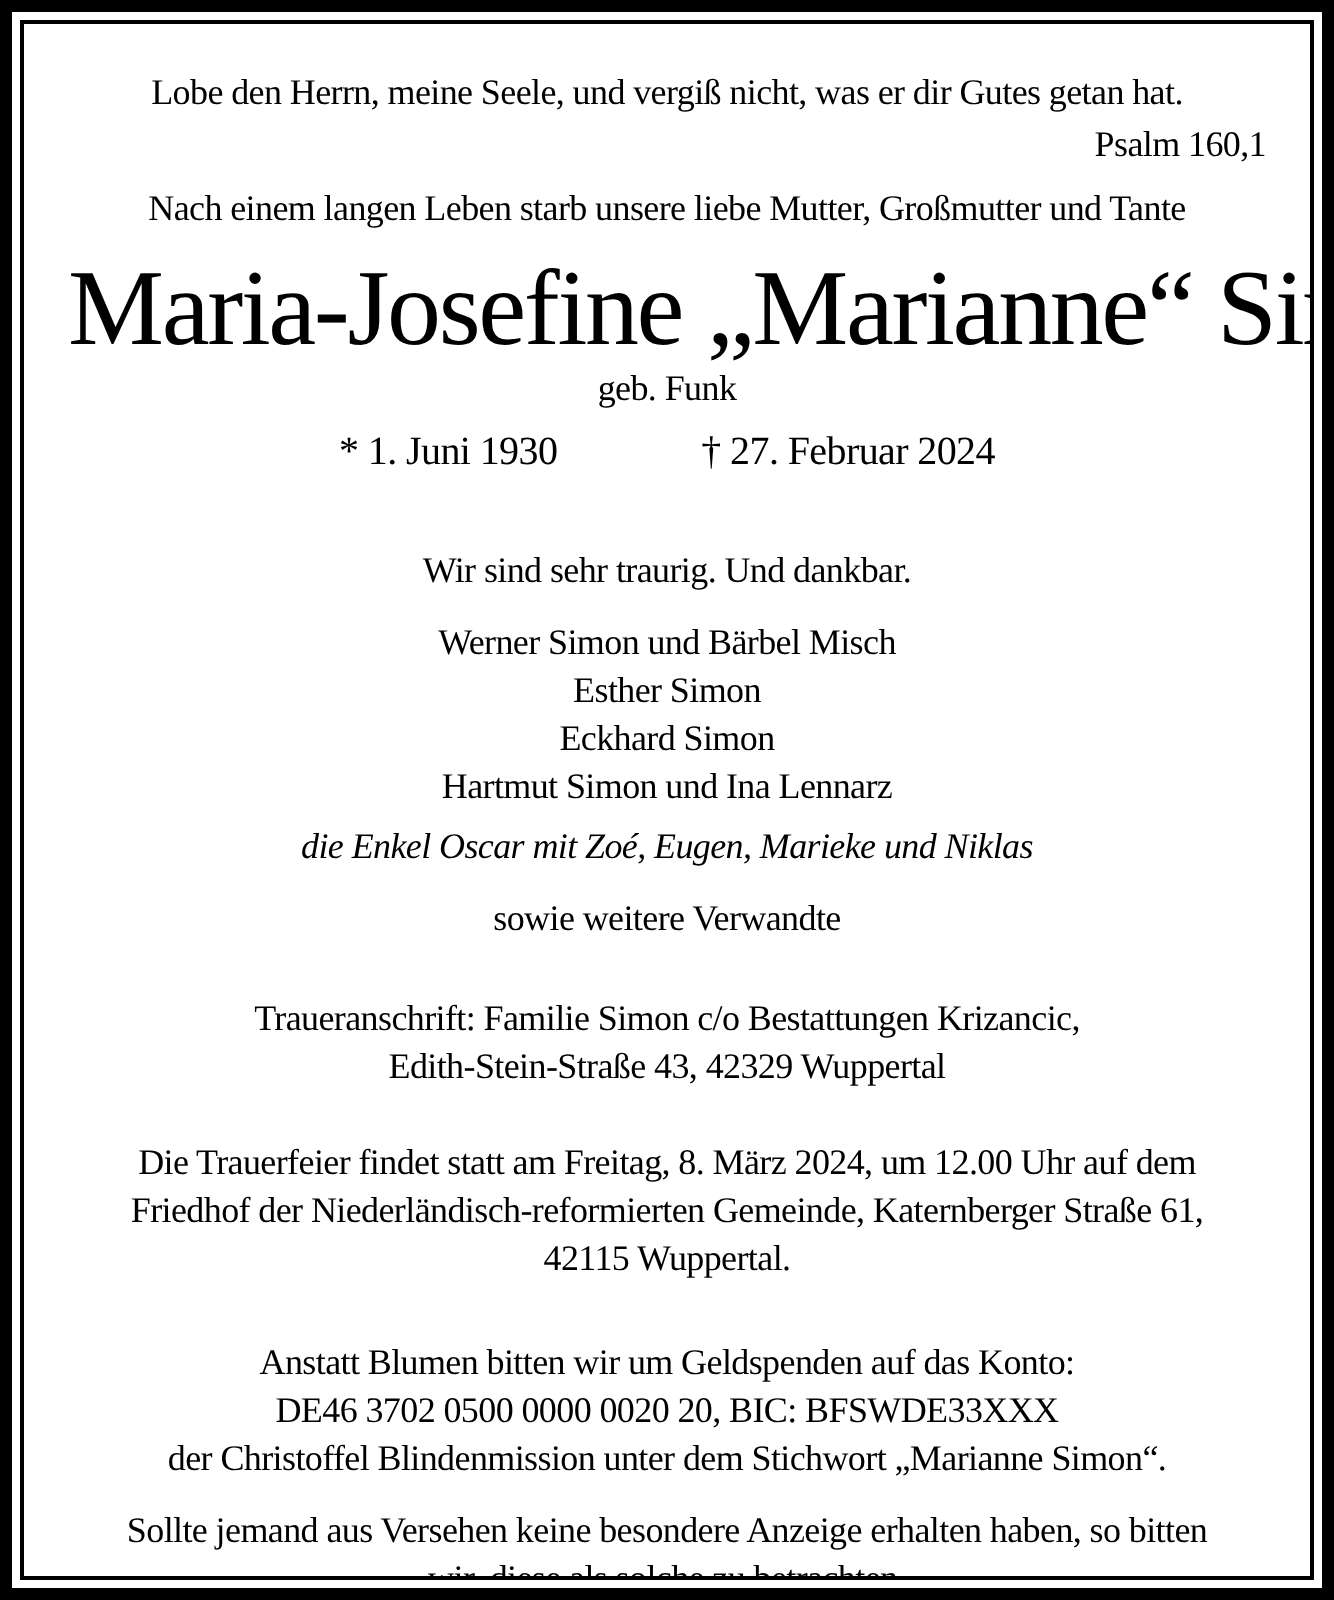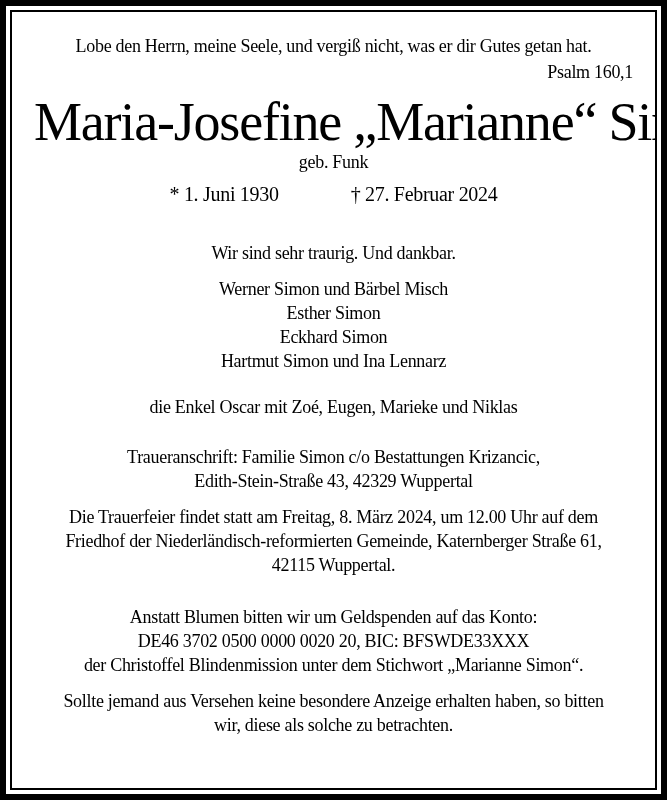--- a/index.html
+++ b/index.html
@@ -55,57 +55,59 @@
     display: flex;
     justify-content: center;
     gap: 72px;
     font-size: 20px;
     line-height: 26px;
     letter-spacing: -0.3px;
   }
 
   .grief   { margin-top: 34px; }
   .mourners{ margin-top: 12px; }
-  .enkel   { margin-top: 22px; }
+  .enkel   { margin-top: 6px; font-style: italic; }
   .sowie   { margin-top: 12px; }
 
   .address { margin-top: 26px; }
-  .funeral { margin-top: 12px; }
+  .funeral { margin-top: 24px; }
   .donation{ margin-top: 28px; }
   .note    { margin-top: 12px; }
 </style>
 </head>
 <body>
 
 <div class="page">
   <div class="inner">
 
     <div class="line center verse">Lobe den Herrn, meine Seele, und vergiß nicht, was er dir Gutes getan hat.</div>
 
     <div class="line right verse-src">Psalm 160,1</div>
 
+    <div class="line center intro">Nach einem langen Leben starb unsere liebe Mutter, Großmutter und Tante</div>
 
     <div class="deceased-name">Maria-Josefine „Marianne“ Simon</div>
 
     <div class="line center maiden">geb. Funk</div>
 
     <div class="dates">
       <span>* 1. Juni 1930</span>
       <span>† 27. Februar 2024</span>
     </div>
 
     <div class="line center grief">Wir sind sehr traurig. Und dankbar.</div>
 
     <div class="line center pre mourners">Werner Simon und Bärbel Misch
 Esther Simon
 Eckhard Simon
 Hartmut Simon und Ina Lennarz</div>
 
     <div class="line center enkel">die Enkel Oscar mit Zoé, Eugen, Marieke und Niklas</div>
 
+    <div class="line center sowie">sowie weitere Verwandte</div>
 
     <div class="line left pre address">Traueranschrift: Familie Simon c/o Bestattungen Krizancic,
 Edith-Stein-Straße 43, 42329 Wuppertal</div>
 
     <div class="line left pre funeral">Die Trauerfeier findet statt am Freitag, 8. März 2024, um 12.00 Uhr auf dem
 Friedhof der Niederländisch-reformierten Gemeinde, Katernberger Straße 61,
 42115 Wuppertal.</div>
 
     <div class="line left pre donation">Anstatt Blumen bitten wir um Geldspenden auf das Konto:
 DE46 3702 0500 0000 0020 20, BIC: BFSWDE33XXX

